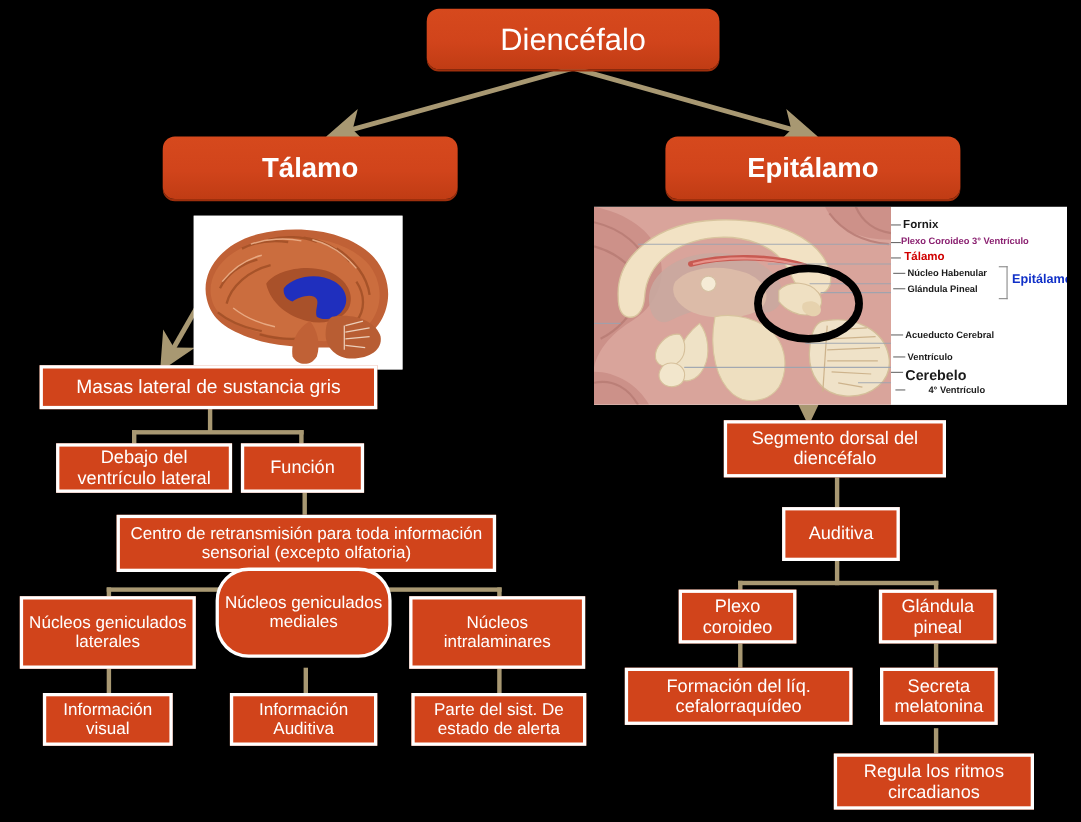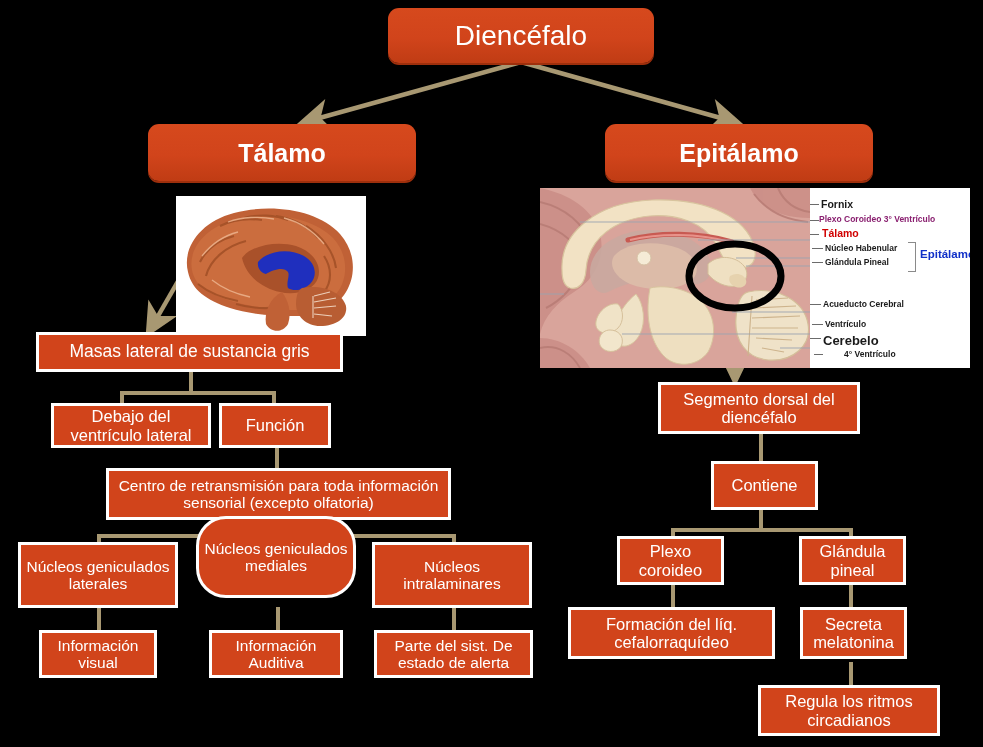--- a/index.html
+++ b/index.html
@@ -298,21 +298,21 @@
   </div>
   <div class="node f15" style="left:374px;top:630px;width:159px;height:48px;">
     <span>Parte del sist. De estado de alerta</span>
   </div>
 
   <div class="node f16" style="left:658px;top:382px;width:202px;height:52px;">
     <span>Segmento dorsal del diencéfalo</span>
   </div>
 
   <div class="node f16" style="left:711px;top:461px;width:107px;height:49px;">
-    <span>Contiene</span>
+    <span>Auditiva</span>
   </div>
 
   <div class="node f16" style="left:617px;top:536px;width:107px;height:49px;">
     <span>Plexo coroideo</span>
   </div>
   <div class="node f16" style="left:799px;top:536px;width:107px;height:49px;">
     <span>Glándula pineal</span>
   </div>
 
   <div class="node f16" style="left:568px;top:607px;width:207px;height:52px;">

